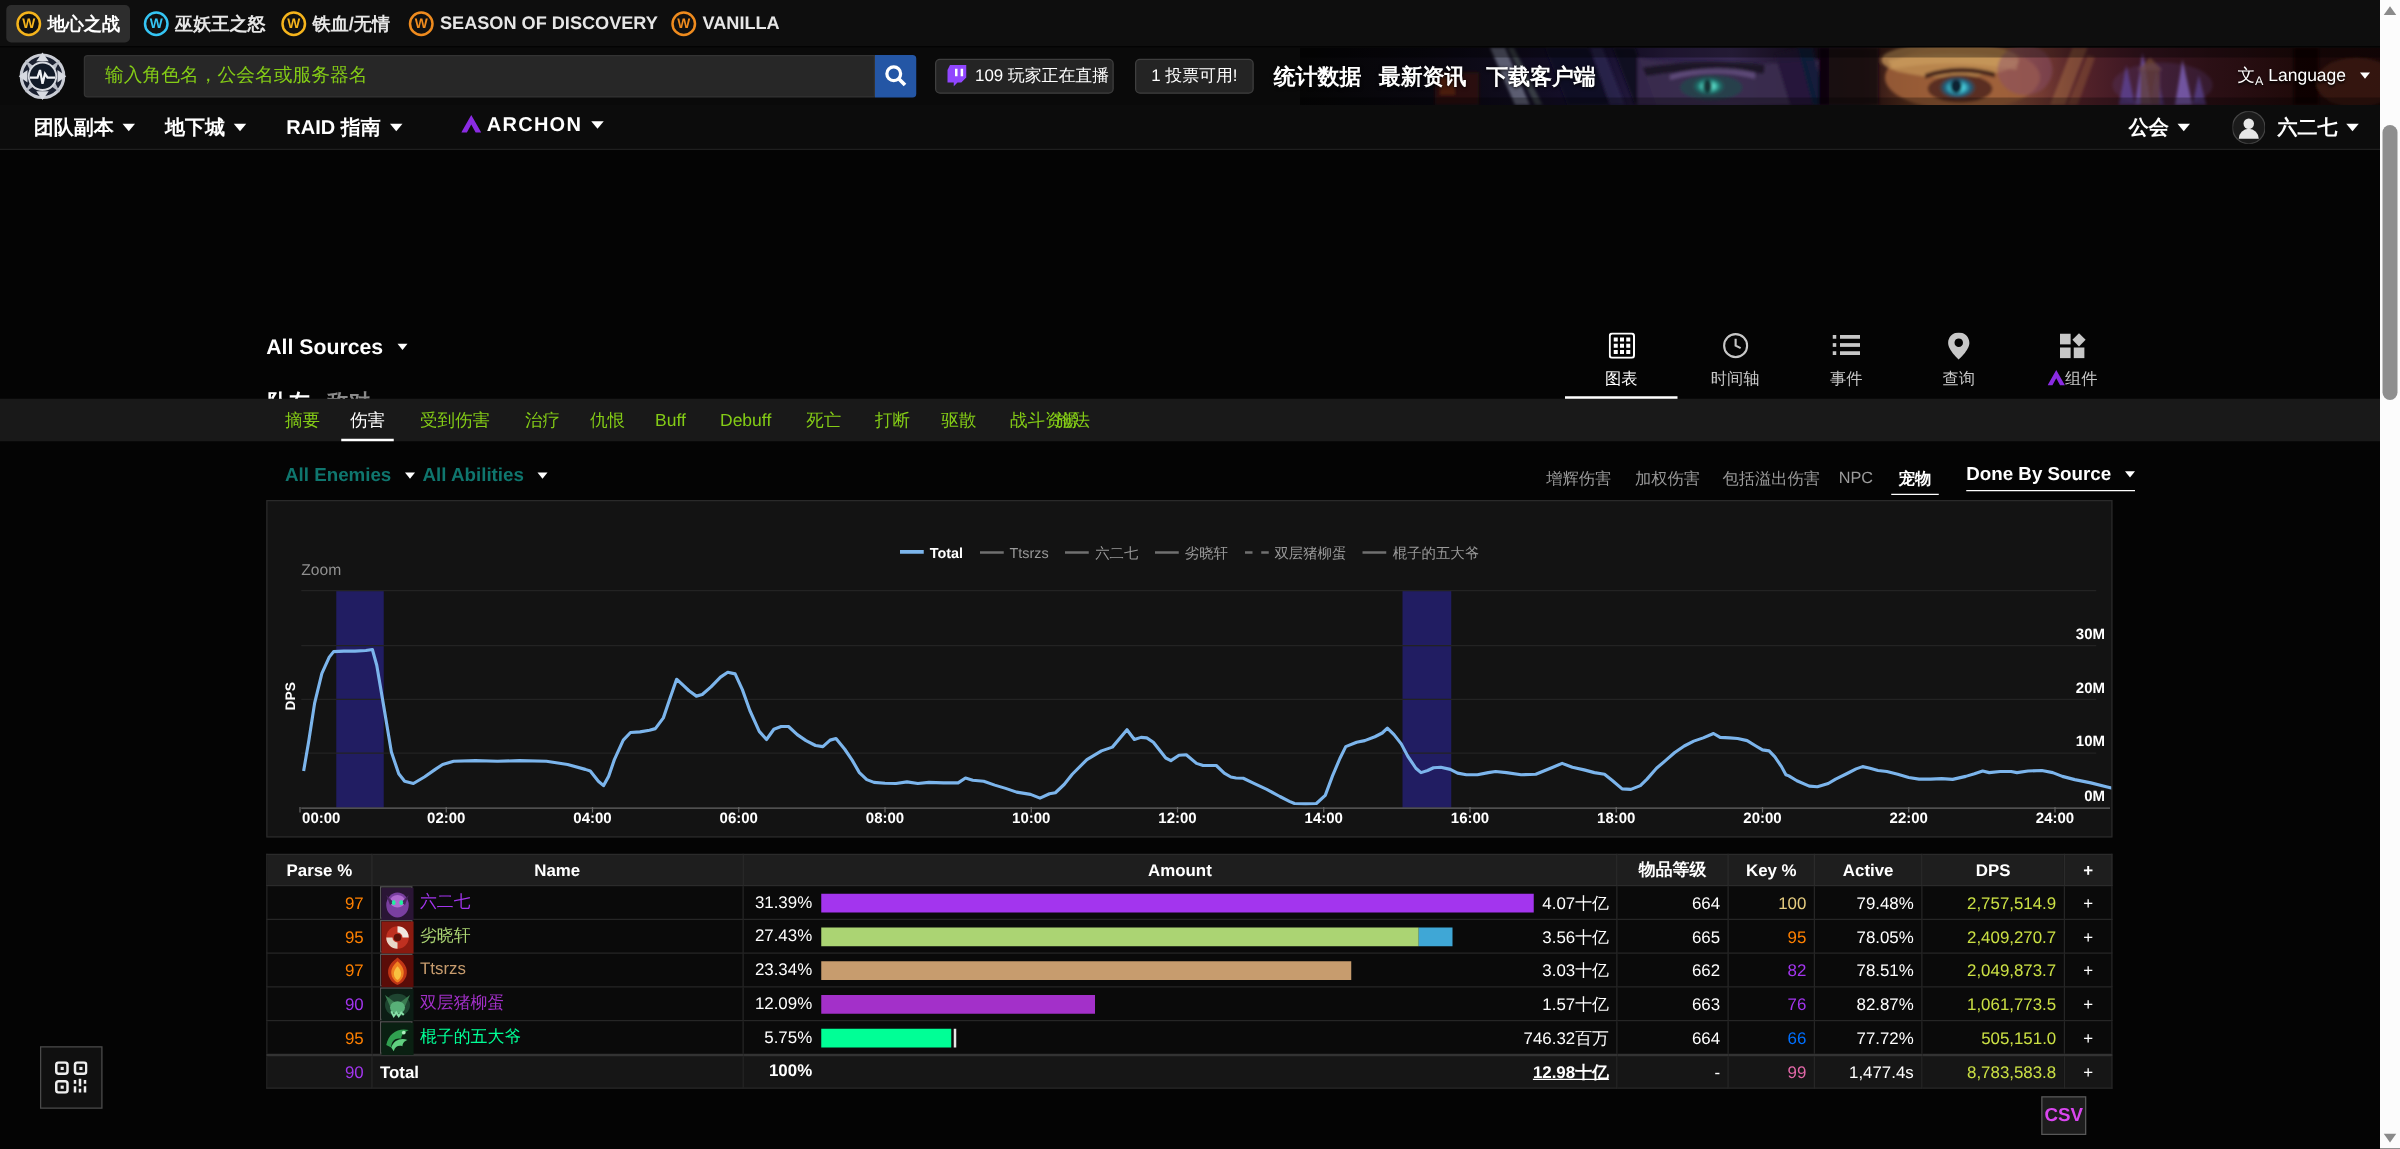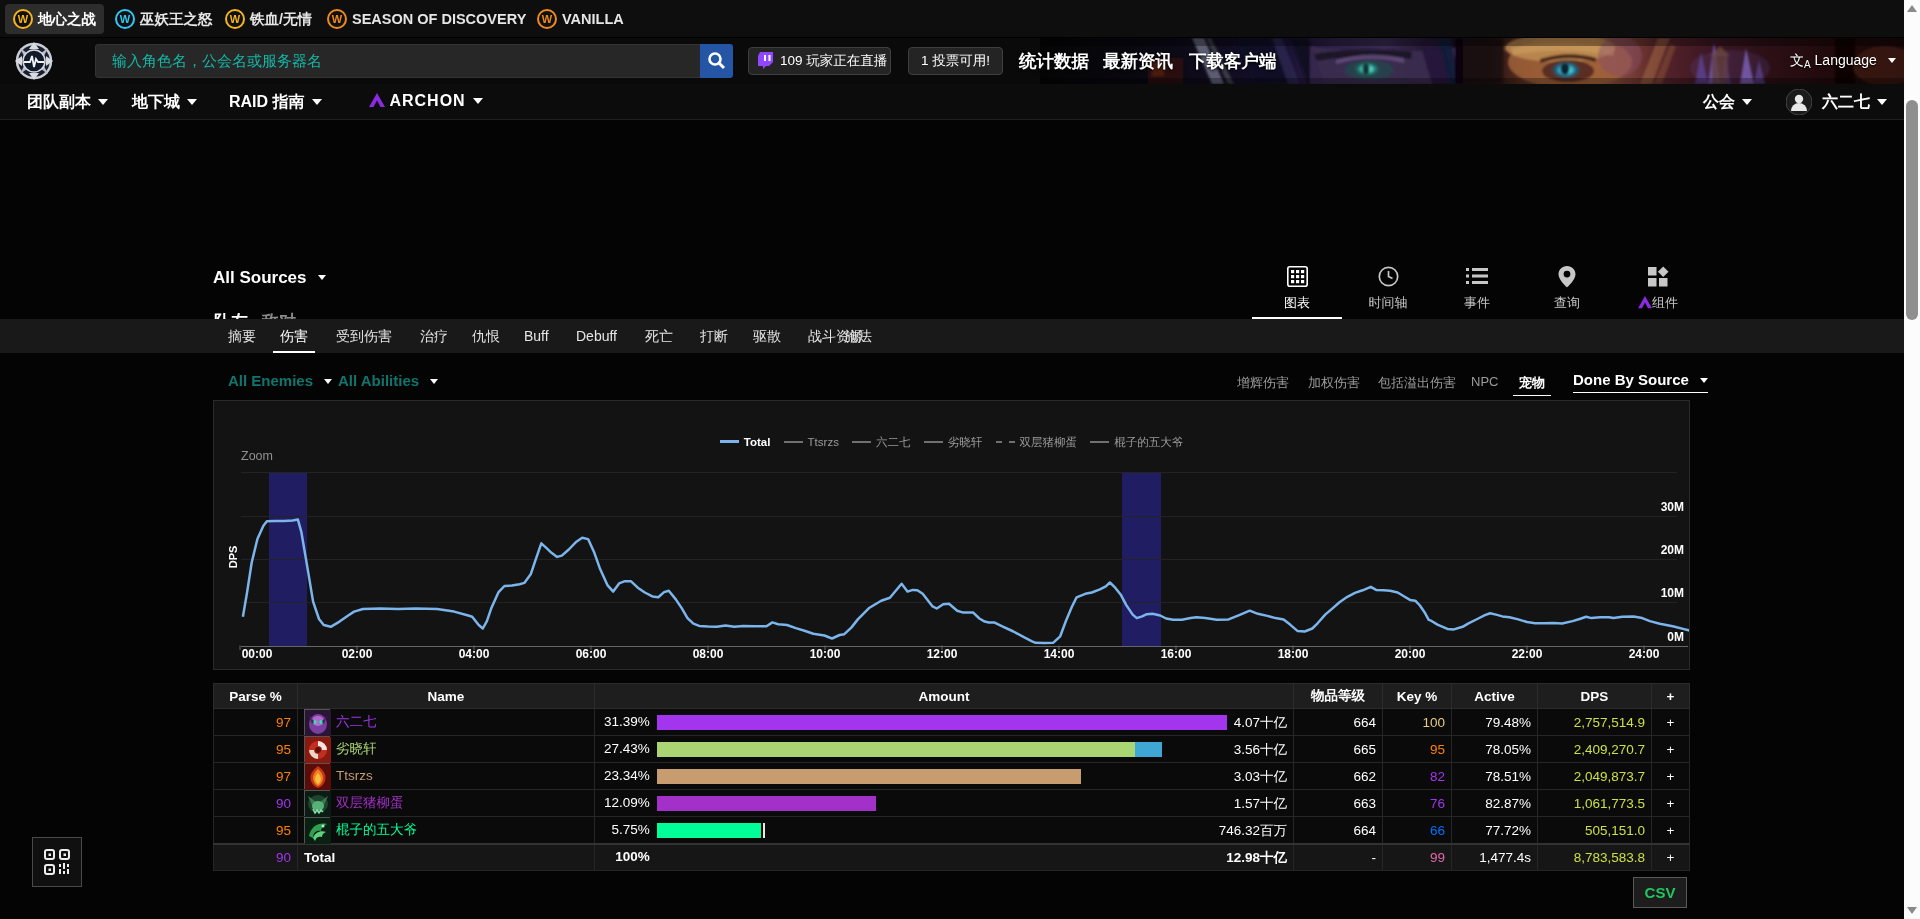--- a/index.html
+++ b/index.html
@@ -10,21 +10,21 @@
   #gamebar { position:absolute; top:0; left:0; width:1904px; height:38px; background:#0e0e0e; border-bottom:1px solid #000; }
   .gtab { position:absolute; top:4px; height:30px; display:flex; align-items:center;
      color:#e6e6e6; font-size:14.5px; font-weight:bold; padding:0 8px; border-radius:4px; gap:5px; }
   .gtab.sel { background:#2d2d2d; color:#fff; }
   .wicon { width:20px; height:20px; border-radius:50%; background:#101010; display:flex; align-items:center; justify-content:center;
      font-size:11px; font-weight:bold; }
   
   #searchrow { position:absolute; top:38px; left:0; width:1904px; height:46px; background:#0a0a0a; }
   #hero { position:absolute; top:0; left:1040px; width:864px; height:46px; overflow:hidden; }
   #searchinput { position:absolute; left:67px; top:6px; width:633px; height:34px; background:#272727; border:1px solid #333;
-     border-radius:3px 0 0 3px; color:#14b8a6; font-size:15px; line-height:32px; padding-left:16px;margin-left:28px; }
+     border-radius:3px 0 0 3px; color:#84cc16; font-size:15px; line-height:32px; padding-left:16px; }
   #searchbtn { position:absolute; left:700px; top:6px; width:33px; height:34px; background:#2456a5; border-radius:0 3px 3px 0; }
   .hbadge { position:absolute; top:9px; height:28px; background:#242424; border:1px solid #3f3f3f; border-radius:4px;
      color:#fff; font-size:13.5px; display:flex; align-items:center; padding:0 8px; gap:6px; white-space:nowrap; }
   .hbadge svg { flex-shrink:0; }
   .hlink { position:absolute; top:11px; color:#fff; font-size:17.5px; font-weight:bold; text-shadow:0 1px 3px #000; }
   #logo { position:absolute; left:14px; top:3px; }
   #langsel { position:absolute; left:1790px; top:14px; color:#fff; font-size:14px; text-shadow:0 1px 2px #000; white-space:nowrap; }
   
   #navrow { position:absolute; top:84px; left:0; width:1904px; height:36px; background:#0c0c0c; border-bottom:1px solid #1f1f1f; }
   .nitem { position:absolute; top:8px; color:#fff; font-size:16px; font-weight:bold; }
@@ -33,21 +33,21 @@
   .caret.sm { border-left-width:4px; border-right-width:4px; border-top-width:5px; }
   
   #allsources { position:absolute; left:213px; top:268px; color:#fff; font-size:17px; font-weight:bold; }
   #srcsub { position:absolute; left:214px; top:310px; font-size:17px; font-weight:bold; color:#fff; }
   #srcsub .dim { color:#8a8a8a; margin-left:14px; }
   .viewicon { position:absolute; top:266px; width:90px; text-align:center; color:#c7c7c7; font-size:13px; }
   .viewicon .ic { height:22px; margin-bottom:6px; }
   .viewicon.sel { color:#fff; }
   
   #tabsbar { position:absolute; top:319px; left:0; width:1904px; height:34px; background:#191919; }
-  .tab { position:absolute; top:0; height:34px; line-height:34px; color:#e5e5e5; font-size:14px; }
+  .tab { position:absolute; top:0; height:34px; line-height:34px; color:#84cc16; font-size:14px; }
   .tab.sel { color:#fff; border-bottom:2px solid #fff; }
   
   .filterL { position:absolute; top:372px; color:#0f766e; font-size:15px; font-weight:bold; }
   .filterR { position:absolute; top:374px; color:#9b9b9b; font-size:13px; }
   .filterR.on { color:#fff; font-weight:bold; border-bottom:1px solid #fff; padding-bottom:3px; }
   #donebysrc { position:absolute; top:371px; color:#fff; font-size:15px; font-weight:bold; border-bottom:1px solid #fff; padding-bottom:4px; }
   
   #panel { position:absolute; left:213px; top:400px; width:1477px; height:270px; background:#131313; border:1px solid #2a2a2a; }
   #panelhdr { position:absolute; left:0; top:0; width:1475px; height:30px; background:#181345; }
   #panelhdr .title { position:absolute; left:15px; top:8px; color:#fff; font-size:12.5px; font-weight:bold; }
@@ -73,22 +73,22 @@
   td.c { text-align:center; }
   .orange { color:#ff8000; } .purple { color:#a335ee; } .blue { color:#0070ff; }
   .gold { color:#e5cc80; } .pink { color:#e268a8; } .dps { color:#cbe044; }
   .nm1 { color:#a335ee; } .nm2 { color:#abd473; } .nm3 { color:#c79c6e; } .nm4 { color:#a330c9; } .nm5 { color:#00ff96; }
   .amtwrap { position:relative; height:25px; }
   .pct { position:absolute; left:0; top:4px; width:49px; text-align:right; }
   .bar { position:absolute; left:56px; top:5px; height:15px; }
   .amtv { position:absolute; right:0; top:4px; }
   .cicon { display:inline-block; width:26px; height:26px; border:1px solid #555; vertical-align:middle; margin-right:6px; }
   
-  #csvbtn { position:absolute; left:1633px; top:877px; width:54px; height:31px; background:#1d1d1d; border:1px solid #585858;
-     color:#22c55e; font-size:15px; font-weight:bold; text-align:center; line-height:29px; }
+  #csvbtn { position:absolute; left:1633px; top:877px; width:36px; height:31px; background:#1d1d1d; border:1px solid #585858;
+     color:#d946ef; font-size:15px; font-weight:bold; text-align:center; line-height:29px; }
   #qrbox { position:absolute; left:32px; top:837px; width:50px; height:50px; background:#101010; border:1px solid #4a4a4a;
      display:flex; align-items:center; justify-content:center; }
   
   #sbar { position:absolute; left:1904px; top:0; width:16px; height:919px; background:#fcfcfc; }
   #sthumb { position:absolute; left:2px; top:100px; width:12px; height:220px; background:#8f8f8f; border-radius:6px; }
   .sarrow { position:absolute; left:3px; width:0; height:0; border-left:5px solid transparent; border-right:5px solid transparent; }
 </style>
 </head>
 <body>
 <div id="page">
@@ -525,21 +525,21 @@
           <td class="r">77.72%</td>
           <td class="r dps">505,151.0</td>
           <td class="c">+</td>
     </tr>
     <tr class="totalrow">
       <td class="r purple">90</td>
       <td style="font-weight:bold;">Total</td>
       <td>
             <div class="amtwrap">
               <span class="pct" style="font-weight:bold;">100%</span>
-              <span class="amtv" style="font-weight:bold;">12.98十亿</span>
+              <span class="amtv" style="font-weight:bold;text-decoration:underline;">12.98十亿</span>
             </div>
           </td>
       <td class="r">-</td>
           <td class="r pink">99</td>
           <td class="r">1,477.4s</td>
           <td class="r dps">8,783,583.8</td>
           <td class="c">+</td>
     </tr>
   </tbody>
     </table>

